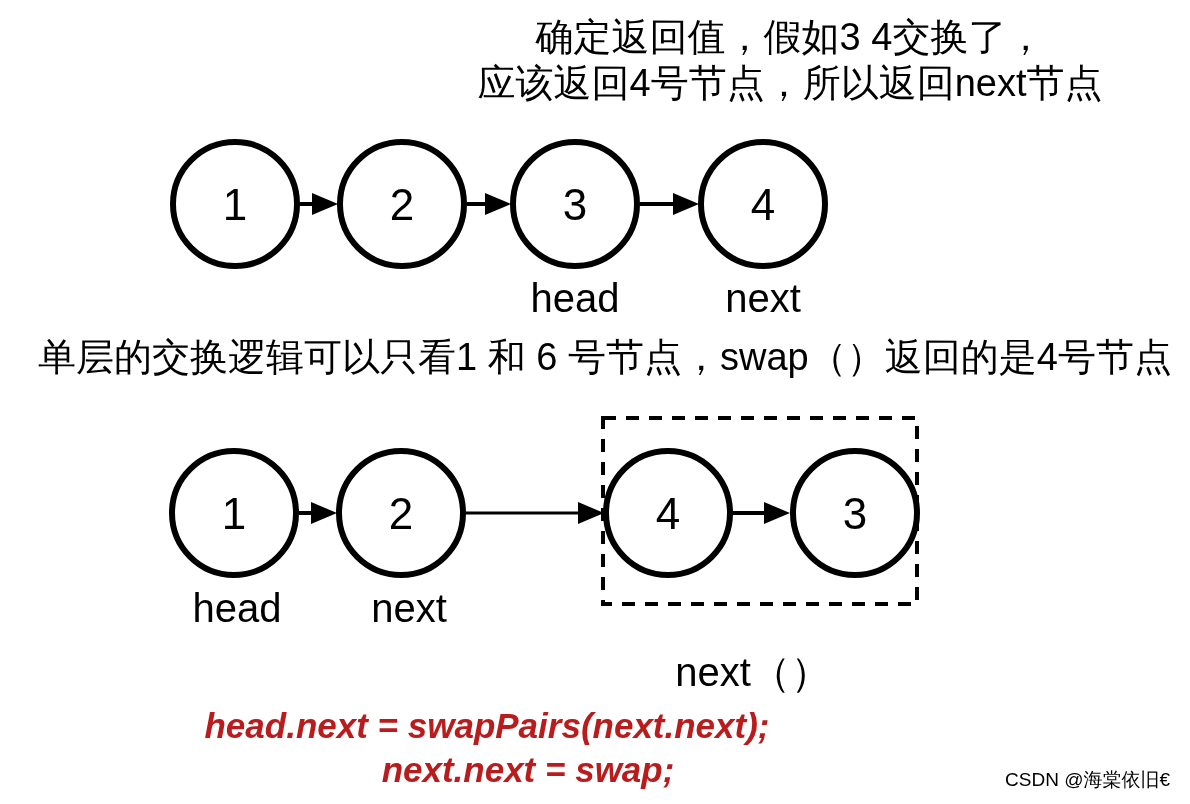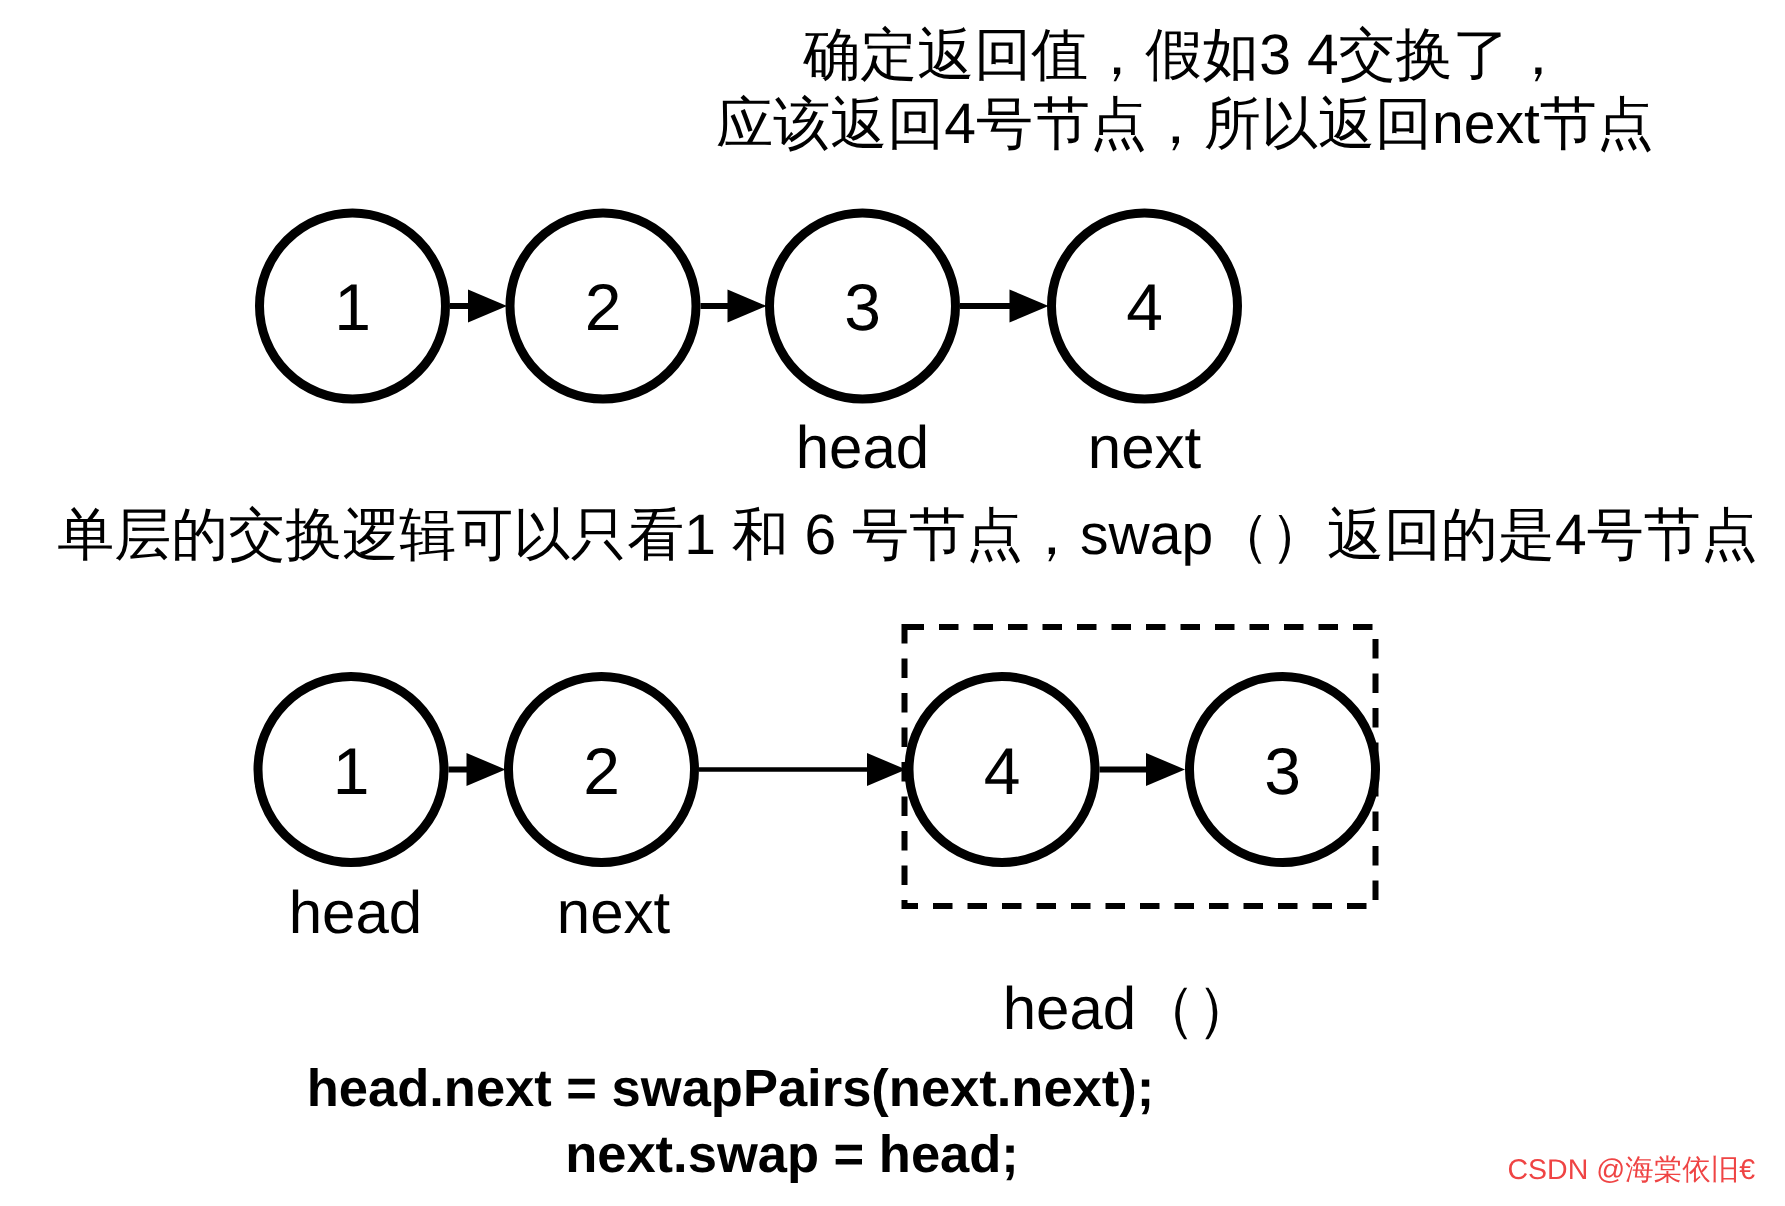--- a/index.html
+++ b/index.html
@@ -46,39 +46,40 @@
     width: 400px;
     text-align: center;
     font-size: 40px;
     white-space: nowrap;
   }
   .code-line {
     position: absolute;
     text-align: center;
     font-size: 35px;
     font-weight: bold;
-    color: #000000;
+    color: #b91c1c;
     white-space: nowrap;
+    font-style: italic;
   }
   #code-line1 {
     top: 706px;
     left: 87px;
     width: 800px;
   }
   #code-line2 {
     top: 750px;
     left: 128px;
     width: 800px;
   }
   #watermark {
     position: absolute;
     top: 767px;
     right: 20px;
     font-size: 19px;
-    color: #ef4444;
+    color: #000000;
     white-space: nowrap;
   }
   .node-circle {
     fill: #ffffff;
     stroke: #000000;
     stroke-width: 6px;
   }
   .node-value {
     font-family: "Liberation Sans", "DejaVu Sans", sans-serif;
     font-size: 44px;
@@ -175,20 +176,20 @@
         <polygon class="arrow-head" points="790,513 764,502 764,524"></polygon>
       </g>
 
       <text class="pointer-label" x="237" y="622">head</text>
       <text class="pointer-label" x="409" y="622">next</text>
     </g>
   </svg>
 
   <div id="middle-note" class="note">单层的交换逻辑可以只看1 和 6 号节点，swap（）返回的是4号节点</div>
 
-  <div id="swap-label">head（）</div>
+  <div id="swap-label">next（）</div>
 
   <div id="code-line1" class="code-line">head.next = swapPairs(next.next);</div>
-  <div id="code-line2" class="code-line">next.swap = head;</div>
+  <div id="code-line2" class="code-line">next.next = swap;</div>
 
   <div id="watermark">CSDN @海棠依旧€</div>
 
 </div>
 
 </body></html>

